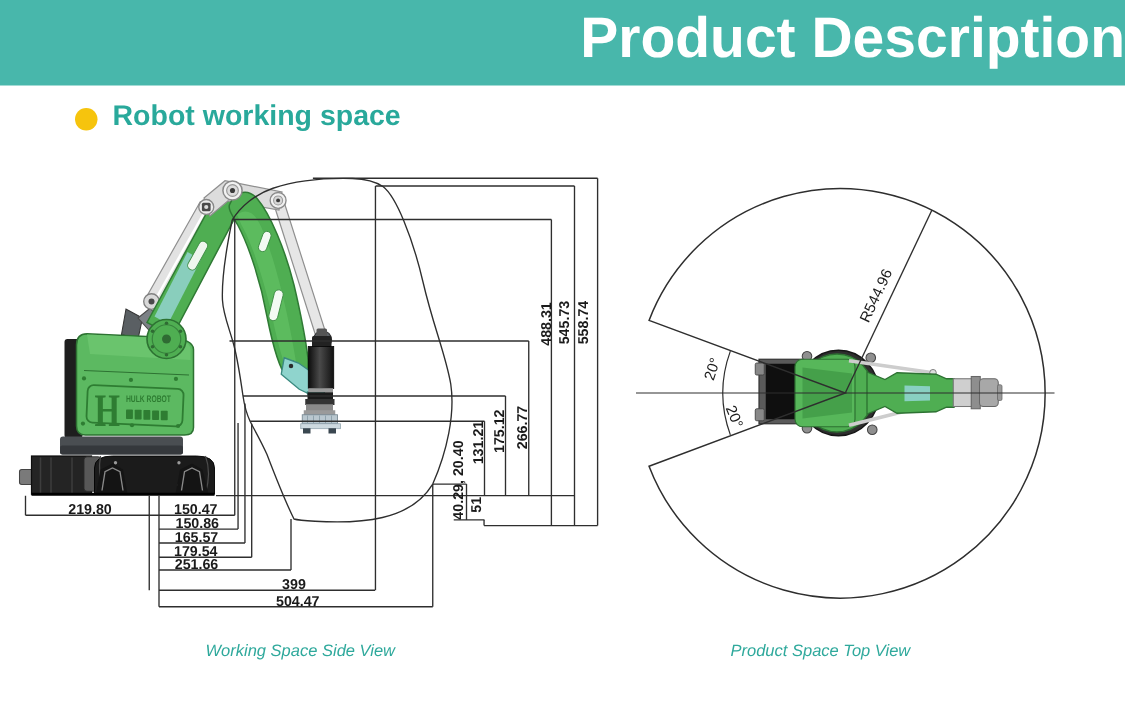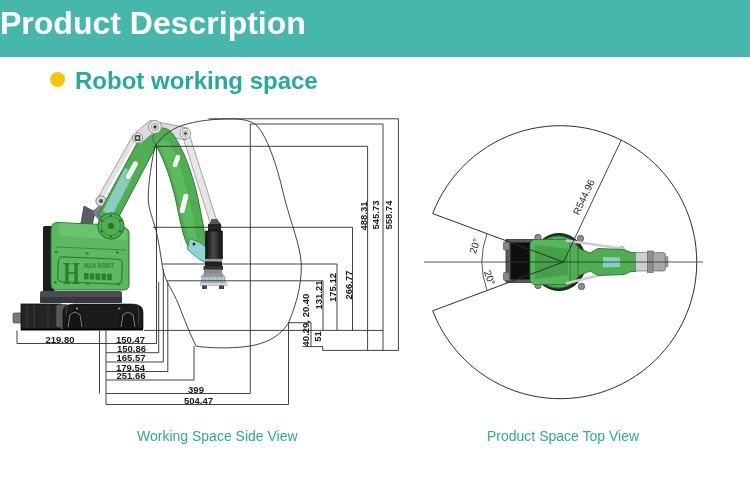--- a/index.html
+++ b/index.html
@@ -1,23 +1,23 @@
 <!DOCTYPE html>
 <html><head>
 <meta charset="utf-8">
 <style>
   html,body{margin:0;padding:0;}
   body{width:750px;height:479px;position:relative;background:#ffffff;overflow:hidden;
        font-family:"Liberation Sans", sans-serif;}
   .banner{position:absolute;left:0;top:0;width:750px;height:57px;background:#48b7ab;}
-  .banner span{position:absolute;left:0;top:5px;width:750px;text-align:left;
-       color:#ffffff;font-size:32px;font-weight:bold;letter-spacing:0px;}
-  .head{position:absolute;left:75px;top:67px;color:#29a99b;font-size:24px;font-weight:bold;}
+  .banner span{position:absolute;left:0;top:5px;width:750px;text-align:right;
+       color:#ffffff;font-size:38px;font-weight:bold;letter-spacing:0px;}
+  .head{position:absolute;left:75px;top:67px;color:#29a99b;font-size:19px;font-weight:bold;}
   .dot{position:absolute;left:50px;top:72px;width:15px;height:15px;border-radius:50%;background:#f6c40d;}
-  .cap{position:absolute;top:427.5px;color:#2fa99c;font-size:14px;}
+  .cap{position:absolute;top:427.5px;color:#2fa99c;font-size:11px;font-style:italic;}
   #cap1{left:137px;}
   #cap2{left:487px;}
   svg{position:absolute;left:0;top:0;}
 </style>
 </head>
 <body>
 <div class="banner">
     <span>Product Description</span>
   </div>
 <div class="dot"></div>

